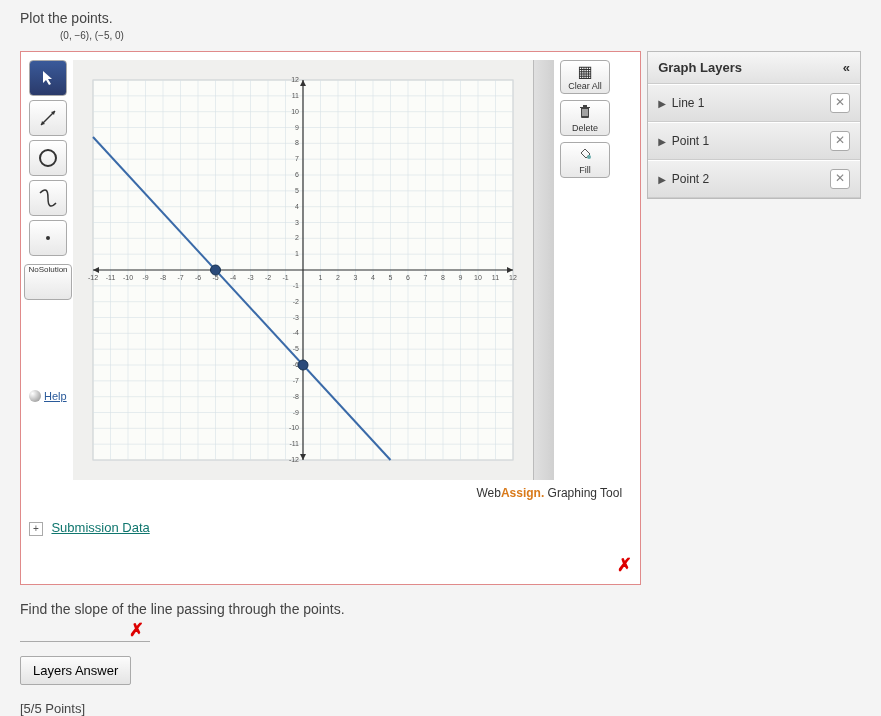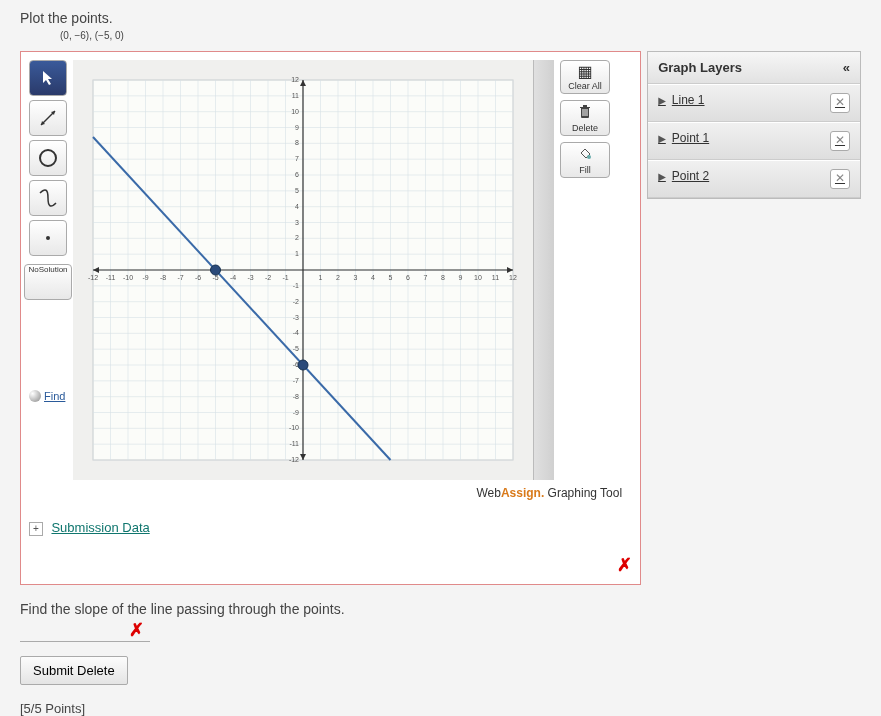--- a/index.html
+++ b/index.html
@@ -148,27 +148,26 @@
   align-items:center;
   padding:8px 10px;
   font-size:13px;
   font-weight:bold;
   background: linear-gradient(#f6f6f6,#e2e2e2);
   border-bottom:1px solid #ccc;
 }
 .layer-row {
   display:flex;
   justify-content:space-between;
-  align-items:flex-start;
+  align-items:center;
   padding:8px 10px;
   font-size:12px;
   background: linear-gradient(#f0f0f0,#dedede);
   border-top:1px solid #fff;
   border-bottom:1px solid #ccc;
-  text-decoration:underline;
 }
 .layer-row .tri { color:#555; margin-right:6px; font-size:10px; }
 .layer-close {
   width:18px; height:18px;
   border:1px solid #aaa;
   border-radius:3px;
   background:#fff;
   color:#888;
   font-size:12px;
   text-align:center;
@@ -256,21 +255,21 @@
         </div>
         <div class="tool-btn">
             <span class="dot-in-btn"></span>
           </div>
         <div class="no-solution">
           <span>No</span>
           <span>Solution</span>
         </div>
         <div class="help-link">
           <span class="orb"></span>
-          <span>Find</span>
+          <span>Help</span>
         </div>
       </div>
 
       <div class="canvas-wrap">
         <svg class="grid" id="grid-svg" width="460" height="420">
             <rect x="20" y="20" width="420" height="380" fill="#fbfcf9" stroke="#ccc"></rect>
             <line x1="20" y1="400" x2="20" y2="20" stroke="#d6e0e6" stroke-width="0.6"></line>
             <line x1="37.5" y1="400" x2="37.5" y2="20" stroke="#d6e0e6" stroke-width="0.6"></line>
             <line x1="55" y1="400" x2="55" y2="20" stroke="#d6e0e6" stroke-width="0.6"></line>
             <line x1="72.5" y1="400" x2="72.5" y2="20" stroke="#d6e0e6" stroke-width="0.6"></line>
@@ -442,18 +441,18 @@
       <span class="layer-close">✕</span>
     </div>
   </div>
 </div>
 
 <div class="find-slope">Find the slope of the line passing through the points.</div>
 <div class="answer-line">
   <span class="red-x">✗</span>
 </div>
 
-<button class="submit-btn">Submit Delete</button>
+<button class="submit-btn">Layers Answer</button>
 
 <div class="bottom-row">[5/5 Points]</div>
 
 
 
 
 </body></html>

